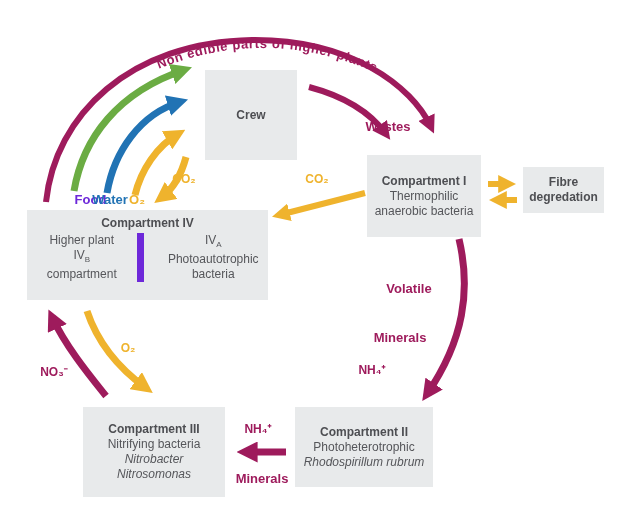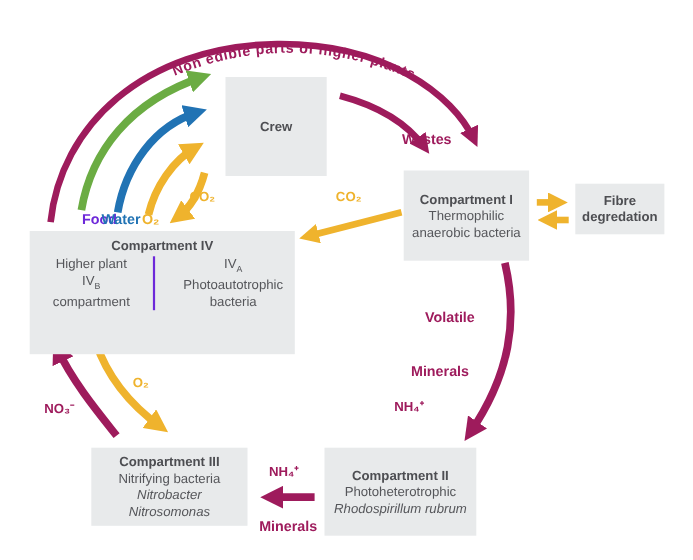--- a/index.html
+++ b/index.html
@@ -10,21 +10,21 @@
   .stage svg{position:absolute;left:0;top:0;}
   .box{
     position:absolute;background:#e8eaeb;color:#55565a;
     font-size:12px;line-height:15px;text-align:center;
     display:flex;flex-direction:column;justify-content:center;
   }
   .box .box-title{font-weight:bold;color:#4d4e52;}
   .box .species{font-style:italic;}
   .cols{display:flex;margin-top:2px;}
   .col{flex:1;padding:0 4px;}
-  .col-right{border-left:2px solid #6d28d9;padding-left:19px;}
+  .col-right{border-left:7px solid #6d28d9;padding-left:19px;}
   sub.iv-sub{font-size:8px;}
   .lbl{position:absolute;transform:translate(-50%,-50%);white-space:nowrap;font-weight:bold;}
   .lbl-magenta{color:#9e1b5c;font-size:13px;}
   .lbl-chem-magenta{color:#9e1b5c;font-size:12px;}
   .lbl-yellow{color:#efb32d;font-size:12px;}
   .lbl-green{color:#6d28d9;font-size:13px;padding-left:35px;}
   .lbl-blue{color:#2173b4;font-size:13px;}
   .lbl-two-line{white-space:normal;text-align:center;line-height:15px;width:90px;}
 </style>
 </head>
@@ -85,21 +85,21 @@
     <div class="box-title">Compartment I</div>
     <div>Thermophilic</div>
     <div>anaerobic bacteria</div>
   </div>
 
   <div class="box" style="left:523px;top:167px;width:81px;height:46px;">
     <div class="box-title">Fibre</div>
     <div class="box-title">degredation</div>
   </div>
 
-  <div class="box" style="left:27px;top:210px;width:241px;height:112px;justify-content:flex-start;padding-top:6px;box-sizing:border-box;">
+  <div class="box" style="left:27px;top:210px;width:241px;height:90px;justify-content:flex-start;padding-top:6px;box-sizing:border-box;">
     <div class="box-title">Compartment IV</div>
     <div class="cols">
       <div class="col">
         <div>Higher plant</div>
         <div><span>IV</span><sub class="iv-sub">B</sub></div>
         <div>compartment</div>
       </div>
       <div class="col col-right">
         <div><span>IV</span><sub class="iv-sub">A</sub></div>
         <div>Photoautotrophic</div>
@@ -108,21 +108,21 @@
     </div>
   </div>
 
   <div class="box" style="left:295px;top:407px;width:138px;height:80px;">
     <div class="box-title">Compartment II</div>
     <div>Photoheterotrophic</div>
     <div></div>
     <div class="species">Rhodospirillum rubrum</div>
   </div>
 
-  <div class="box" style="left:83px;top:407px;width:142px;height:71px;">
+  <div class="box" style="left:83px;top:407px;width:142px;height:90px;">
     <div class="box-title">Compartment III</div>
     <div>Nitrifying bacteria</div>
     <div class="species">Nitrobacter</div>
     <div class="species">Nitrosomonas</div>
   </div>
 
   <div class="lbl lbl-magenta" style="left:388px;top:126px;">Wastes</div>
   <div class="lbl lbl-green" style="left:73px;top:199px;">Food</div>
   <div class="lbl lbl-blue" style="left:110px;top:199px;text-align:right;">Water</div>
   <div class="lbl lbl-yellow" style="left:137px;top:199px;font-size:13px;">O₂</div>

